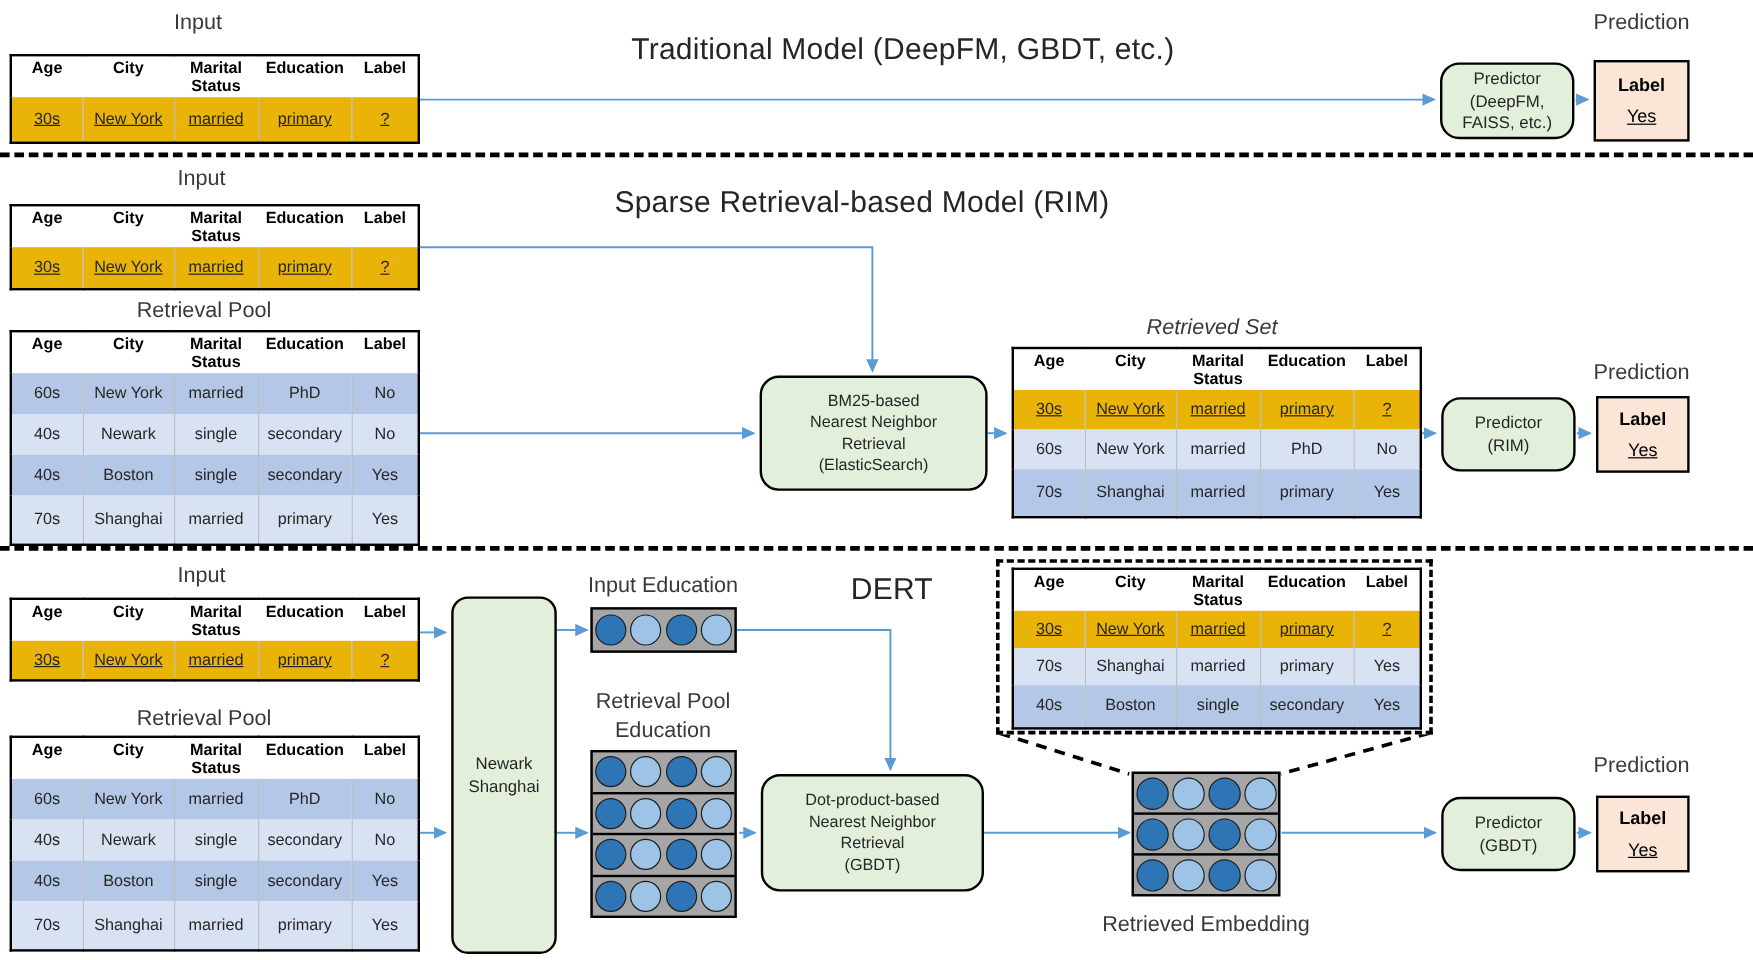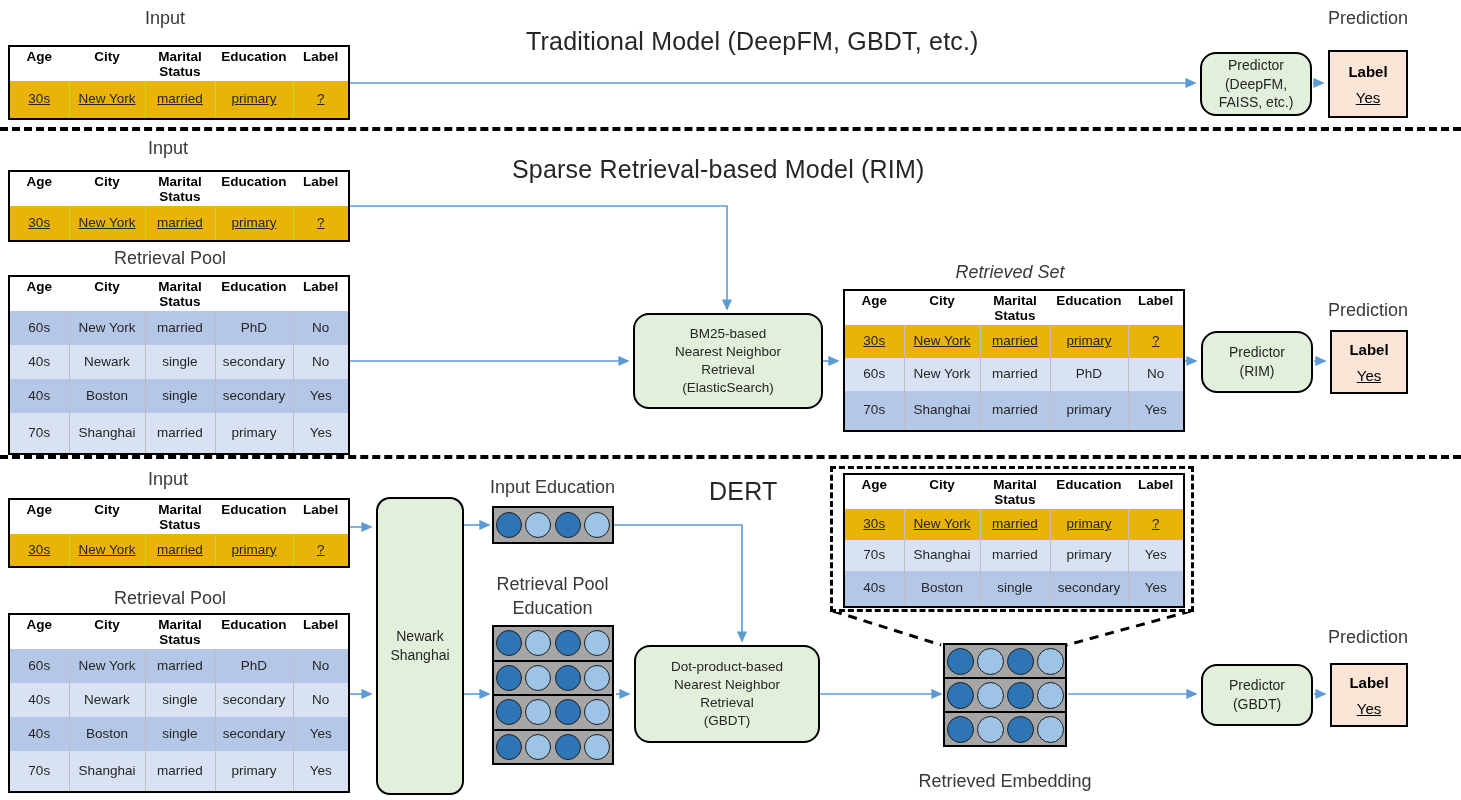--- a/index.html
+++ b/index.html
@@ -484,21 +484,21 @@
     <span class="dot" style="width:27px;height:27px;background:#9DC3E6;"></span>
   </div>
   <div class="row">
     <span class="dot" style="width:27px;height:27px;background:#2E75B6;"></span>
     <span class="dot" style="width:27px;height:27px;background:#9DC3E6;"></span>
     <span class="dot" style="width:27px;height:27px;background:#2E75B6;"></span>
     <span class="dot" style="width:27px;height:27px;background:#9DC3E6;"></span>
   </div>
 </div>
 
-<div class="abs cap" style="left:895px;top:760px;width:220px;margin-top:11px;">Retrieved Embedding</div>
+<div class="abs cap" style="left:895px;top:760px;width:220px;">Retrieved Embedding</div>
 
 <div class="abs proc" style="left:1201px;top:664px;width:112px;height:62px;">
   <div>
     <span>Predictor</span><br>
     <span>(GBDT)</span>
   </div>
 </div>
 
 <div class="abs cap" style="left:1318px;top:627px;width:100px;">Prediction</div>
 <div class="abs predbox" style="left:1330px;top:663px;width:78px;height:64px;">

